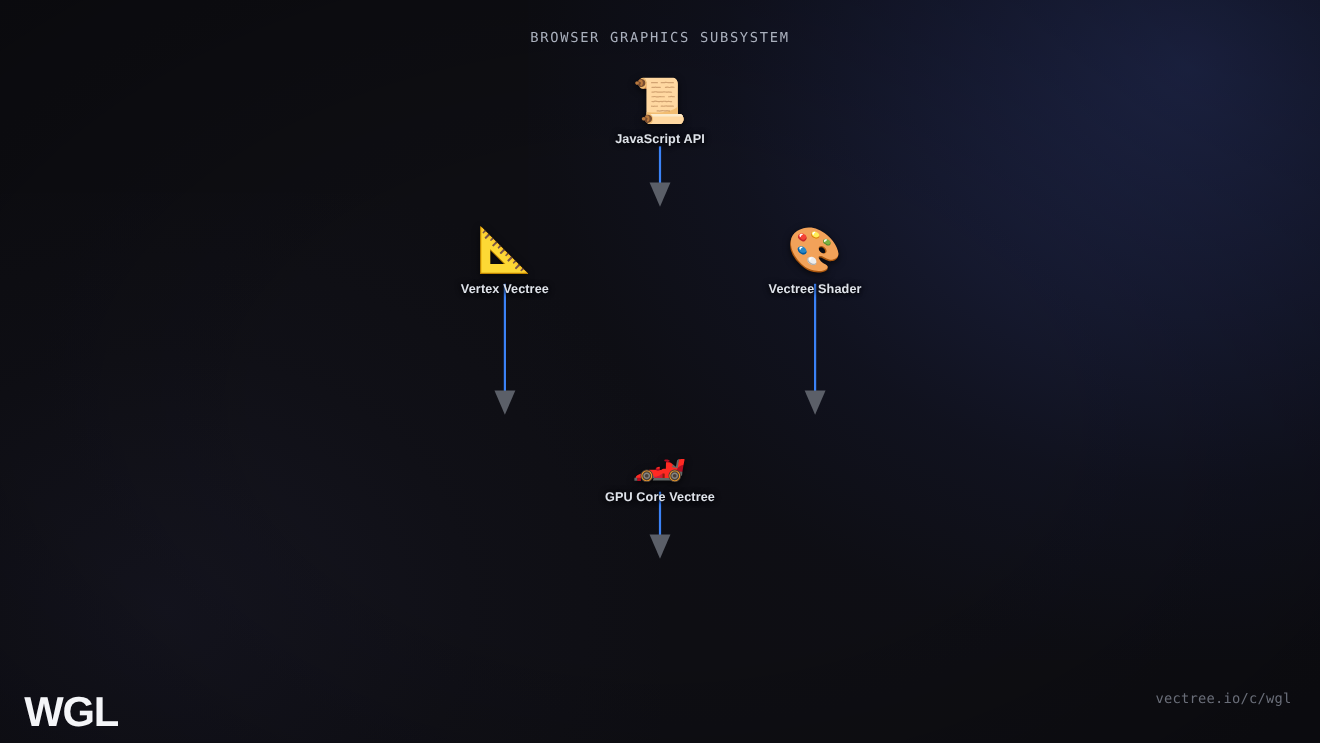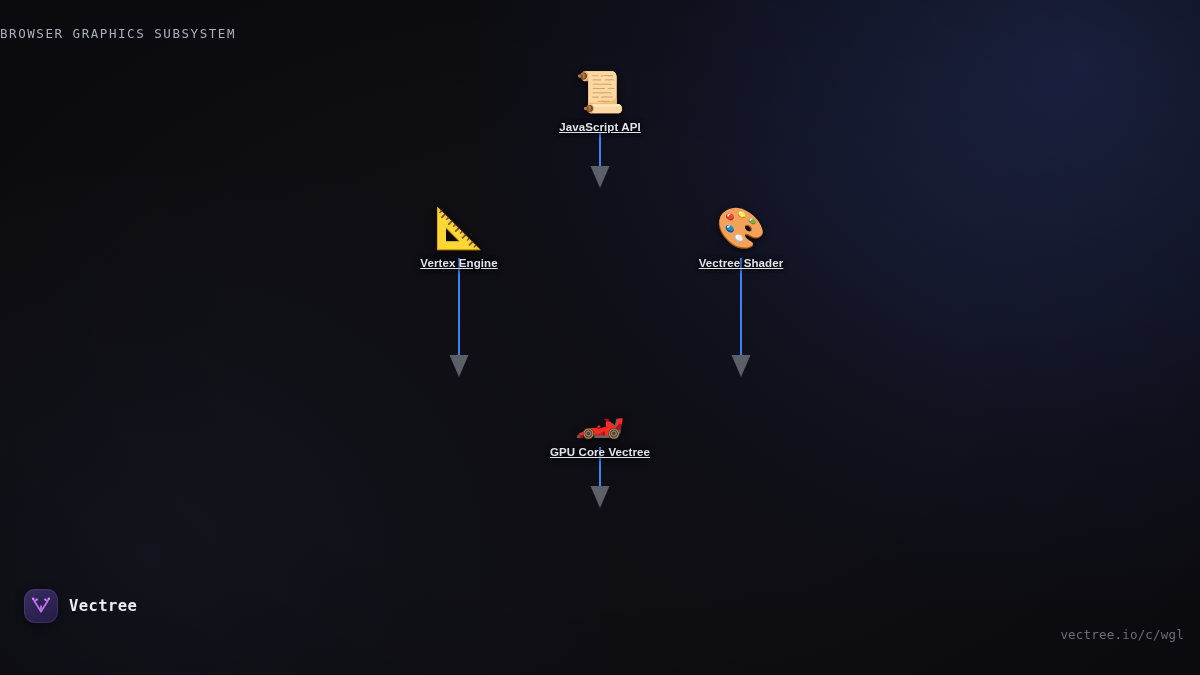--- a/index.html
+++ b/index.html
@@ -49,21 +49,21 @@
                  rgba(0,0,0,0) 40%,
                  rgba(0,0,0,0.28) 100%);
     pointer-events:none;
   }
 
   
   .diagram-title {
     position:absolute;
     left:0; right:0;
     top:26px;
-    text-align:left;
+    text-align:center;
     font-family:"DejaVu Sans Mono", "Liberation Mono", monospace;
     font-size:12.5px;
     letter-spacing:1.55px;
     color:#aab0bd;
     white-space:nowrap;
   }
 
   
   #edges {
     position:absolute;
@@ -92,21 +92,20 @@
     display:block;
     margin-top:3px;
     font-family:"Liberation Sans", sans-serif;
     font-size:11.5px;
     font-weight:bold;
     color:#dfe3ea;
     letter-spacing:0.1px;
     text-shadow:0 1px 3px rgba(8,8,12,0.95),
                 0 0 6px rgba(8,8,12,0.9);
     white-space:nowrap;
-    text-decoration:underline;
   }
 
   
   .brand {
     position:absolute;
     left:24px;
     bottom:52px;
     display:flex;
     align-items:center;
     gap:11px;
@@ -134,21 +133,21 @@
     font-family:"Liberation Sans", sans-serif;
     font-size:38px;
     font-weight:bold;
     color:#f4f5f8;
     letter-spacing:-1.1px;
     line-height:1;
     z-index:5;
   }
   .watermark {
     position:absolute;
-    right:16px;
+    right:26px;
     bottom:33px;
     font-family:"DejaVu Sans Mono", "Liberation Mono", monospace;
     font-size:12.5px;
     color:#6a6e79;
     letter-spacing:0.2px;
     z-index:5;
   }
 </style>
 </head>
 <body>
@@ -174,45 +173,31 @@
       </g>
   </svg>
 
   <div class="node" style="left:600px; top:66px;">
     <span class="node-icon">📜</span>
     <span class="node-label">JavaScript API</span>
   </div>
 
   <div class="node" style="left:459px; top:202px;">
     <span class="node-icon">📐</span>
-    <span class="node-label">Vertex Engine</span>
+    <span class="node-label">Vertex Vectree</span>
   </div>
 
   <div class="node" style="left:741px; top:202px;">
     <span class="node-icon">🎨</span>
     <span class="node-label">Vectree Shader</span>
   </div>
 
   <div class="node" style="left:600px; top:391px;">
     <span class="node-icon">🏎️</span>
     <span class="node-label">GPU Core Vectree</span>
   </div>
 
-  <div class="brand">
-    <div class="brand-mark">
-      <svg width="22" height="22" viewBox="0 0 24 24">
-        <path d="M5 7 L12 18 L19 7" fill="none" stroke="#c271f5" stroke-width="1.9" stroke-linecap="round" stroke-linejoin="round"></path>
-        <path d="M12 18 L12 12" fill="none" stroke="#c271f5" stroke-width="1.9" stroke-linecap="round"></path>
-        <path d="M5 7 L3.6 4.4 M5 7 L7.2 5.1" fill="none" stroke="#c271f5" stroke-width="1.7" stroke-linecap="round"></path>
-        <path d="M19 7 L20.4 4.4 M19 7 L16.8 5.1" fill="none" stroke="#c271f5" stroke-width="1.7" stroke-linecap="round"></path>
-        <circle cx="3.5" cy="4.2" r="1.35" fill="#d98bff"></circle>
-        <circle cx="7.4" cy="4.9" r="1.15" fill="#d98bff"></circle>
-        <circle cx="20.5" cy="4.2" r="1.35" fill="#d98bff"></circle>
-        <circle cx="16.6" cy="4.9" r="1.15" fill="#d98bff"></circle>
-      </svg>
-    </div>
-    <span class="brand-name">Vectree</span>
-  </div>
-
+
+  <div class="wordmark">WGL</div>
 
   <div class="watermark">vectree.io/c/wgl</div>
 
 </div>
 
 </body></html>

